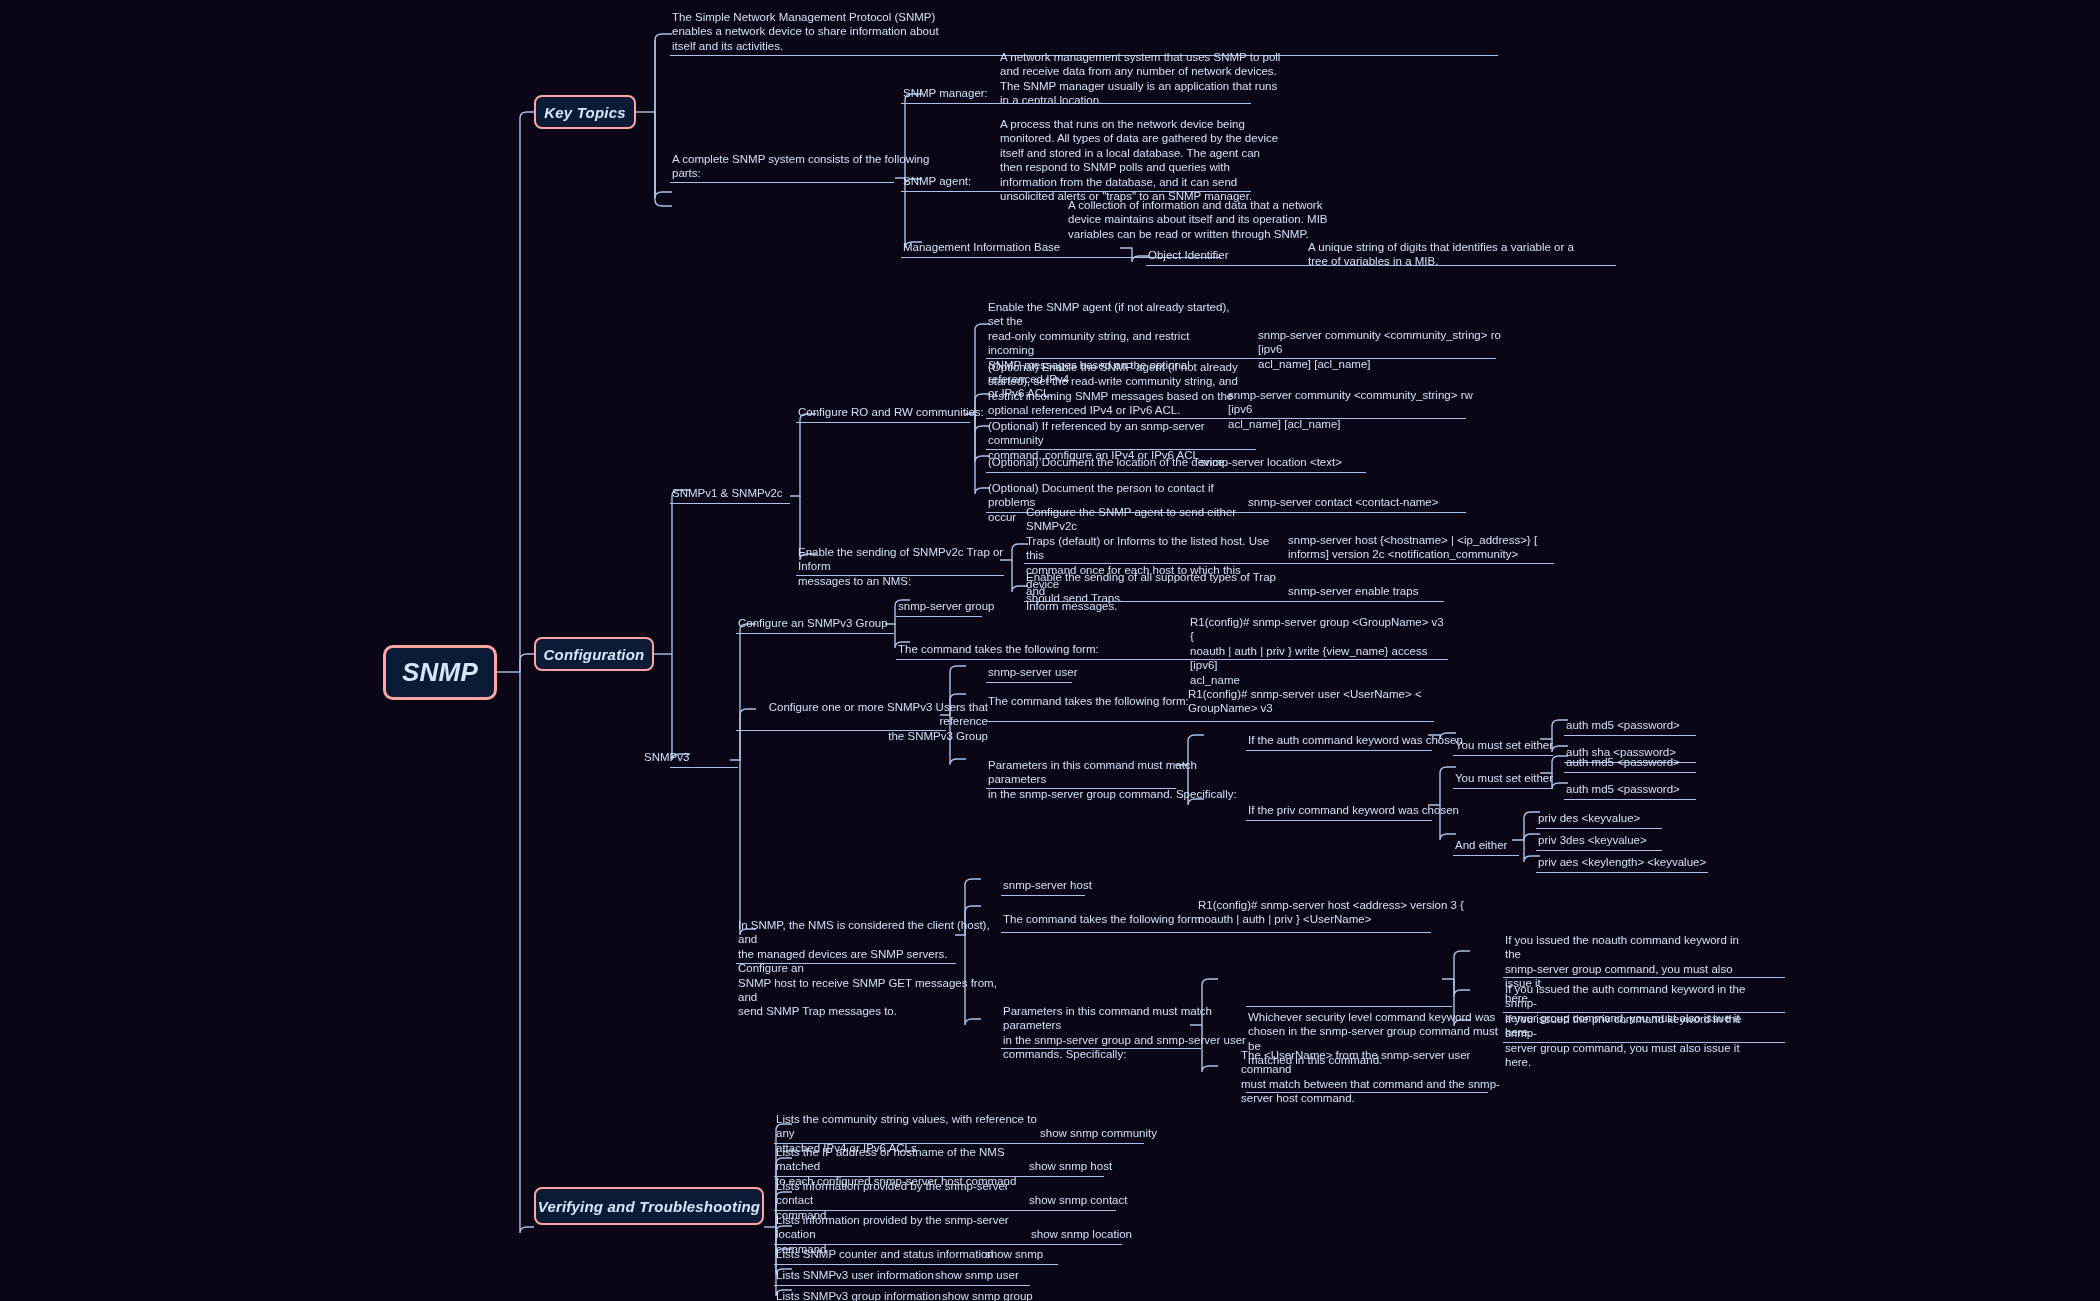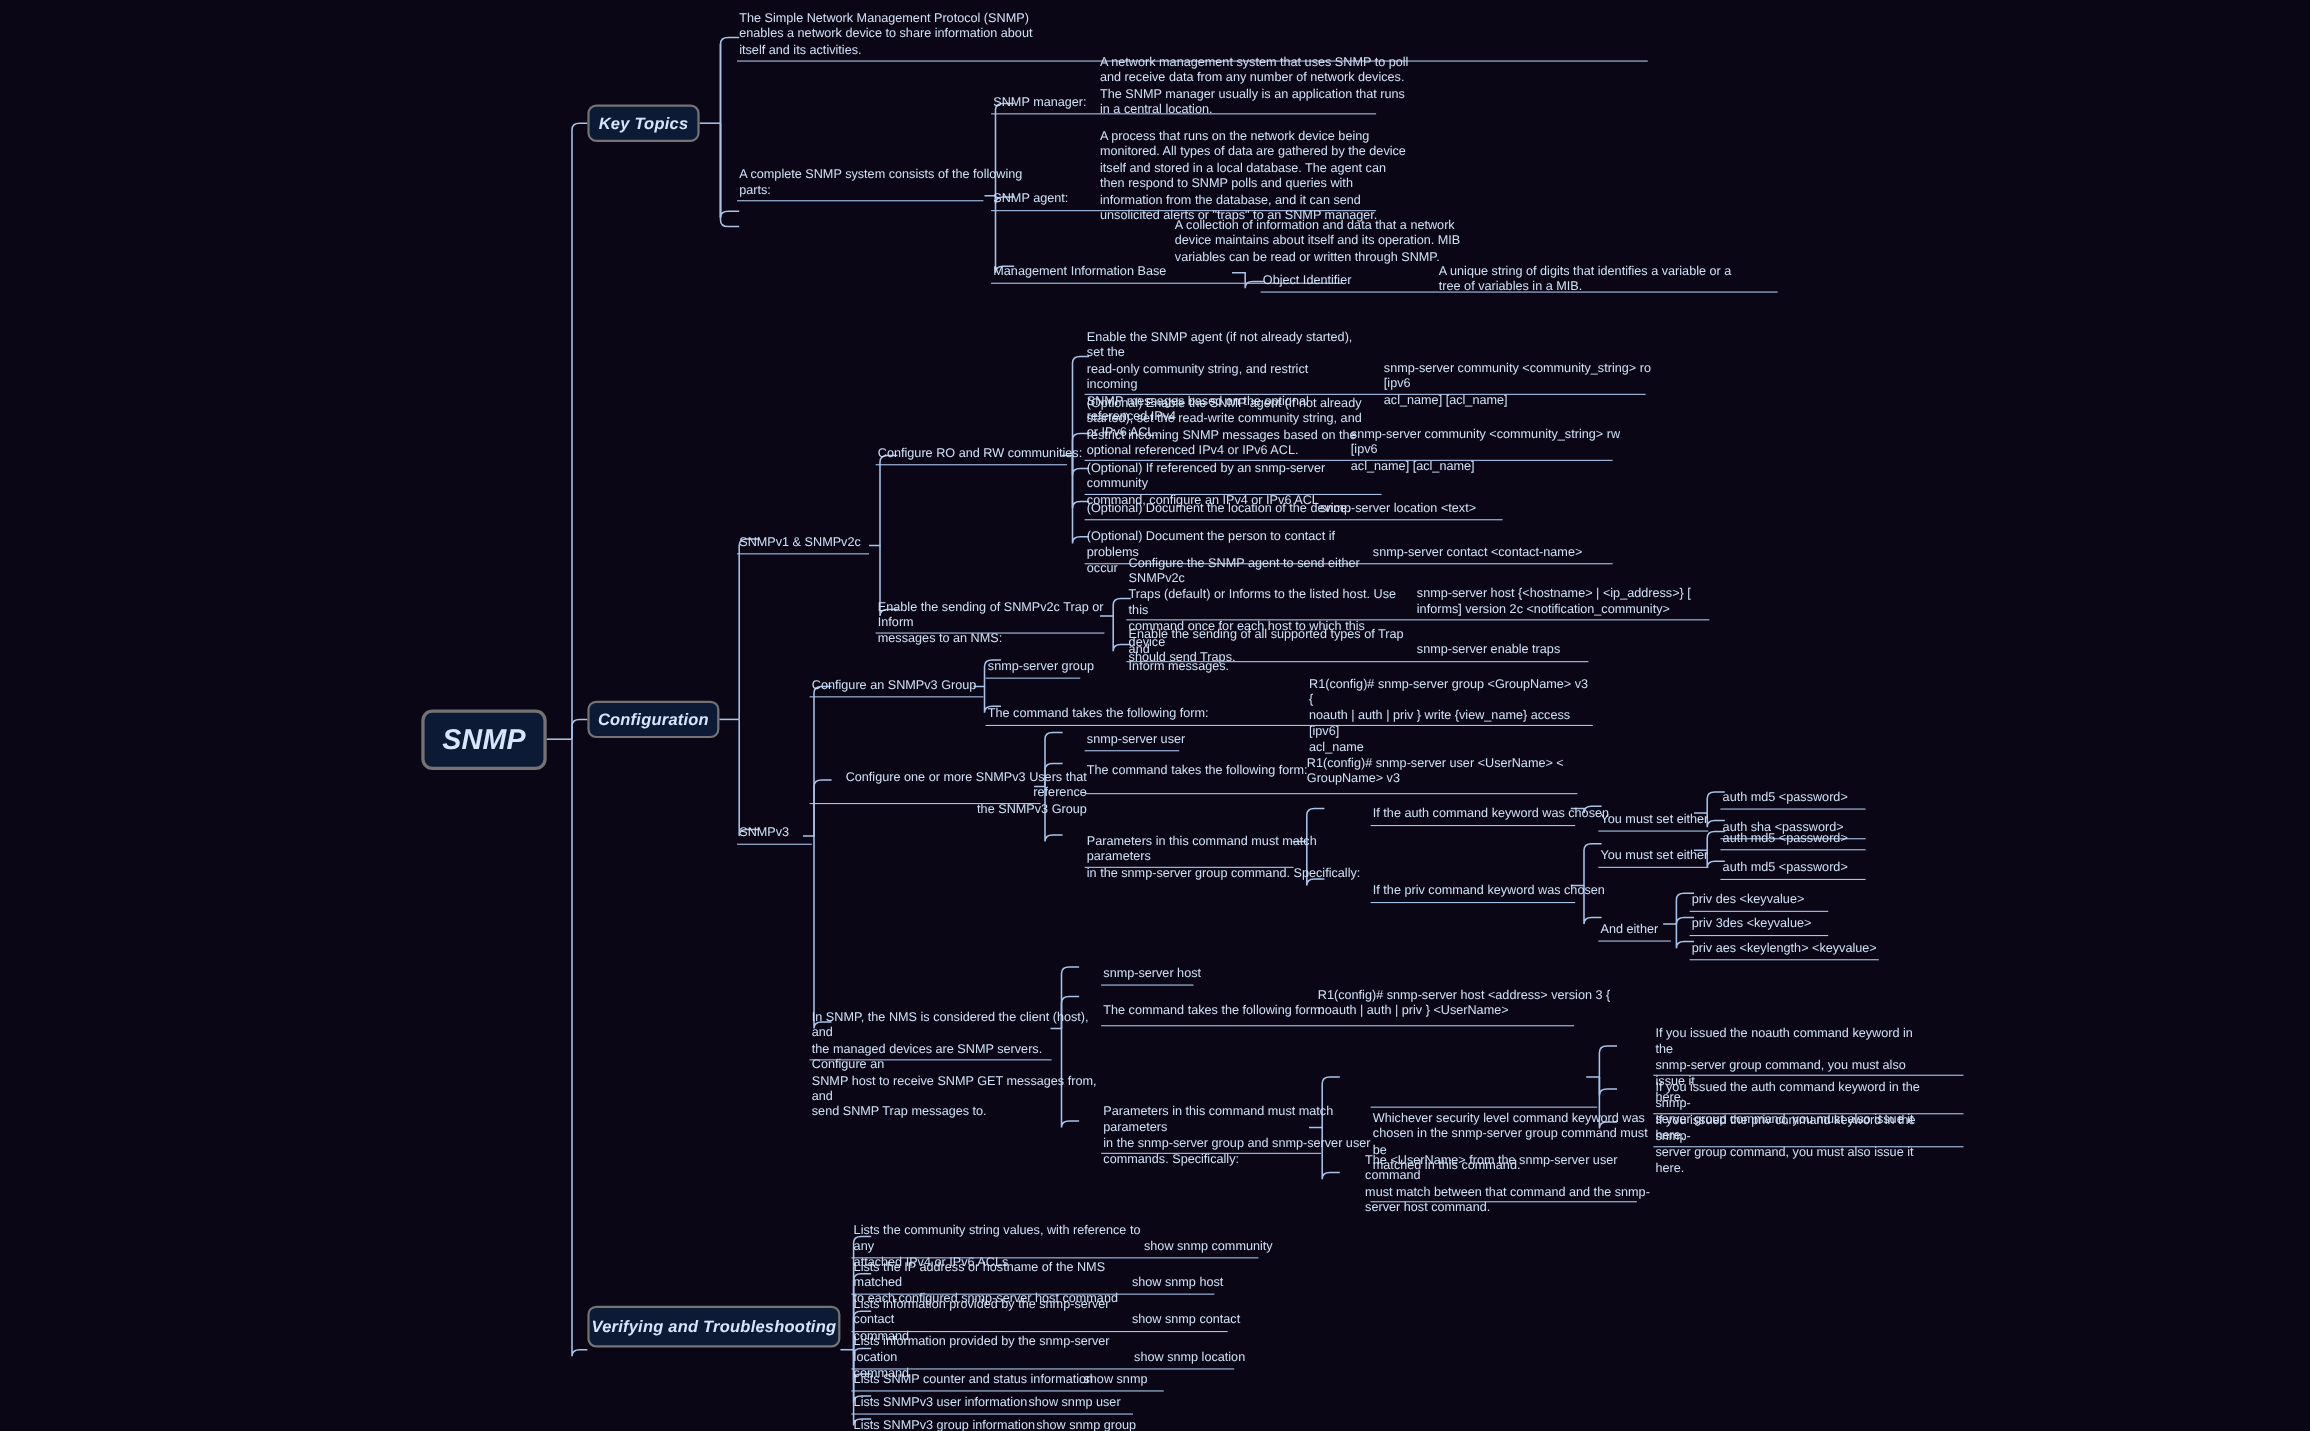--- a/index.html
+++ b/index.html
@@ -12,21 +12,21 @@
     overflow:hidden;
   }
   #canvas { position:absolute; inset:0; }
   svg#wires { position:absolute; inset:0; width:2100px; height:1301px; pointer-events:none; }
   svg#wires path, svg#wires line { fill:none; stroke:#a9c3e8; stroke-width:1.4; }
 
   
   .node-box {
     position:absolute;
     background:#0d1a35;
-    border:2px solid #737373;
+    border:2px solid #fca5a5;
     border-radius:8px;
     display:flex; align-items:center; justify-content:center;
     font-style:italic; font-weight:bold;
     color:#d7e6fb;
     letter-spacing:.2px;
     white-space:nowrap;
   }
   .root {
     font-size:26px;
     border-radius:10px;
@@ -233,21 +233,21 @@
 should send Traps.</div>
 <div class="tx" style="left:1288px; top:533px; width:270px;">snmp-server host {&lt;hostname&gt; | &lt;ip_address&gt;} [
 informs] version 2c &lt;notification_community&gt;</div>
 <div class="u" style="left:1024px; top:563px; width:530px;"></div>
 
 <div class="tx" style="left:1026px; top:570px; width:250px;">Enable the sending of all supported types of Trap and
 Inform messages.</div>
 <div class="tx" style="left:1288px; top:584px; width:200px;">snmp-server enable traps</div>
 <div class="u" style="left:1024px; top:601px; width:420px;"></div>
 
-<div class="tx" style="left:672px; top:750px; width:120px;">SNMPv3</div>
+<div class="tx" style="left:644px; top:750px; width:120px;">SNMPv3</div>
 <div class="u" style="left:670px; top:767px; width:68px;"></div>
 
 <div class="tx" style="left:738px; top:616px; width:220px;">Configure an SNMPv3 Group</div>
 <div class="u" style="left:736px; top:633px; width:158px;"></div>
 
 <div class="tx" style="left:898px; top:599px; width:180px;">snmp-server group</div>
 <div class="u" style="left:896px; top:616px; width:86px;"></div>
 
 <div class="tx" style="left:898px; top:642px; width:220px;">The command takes the following form:</div>
 <div class="tx" style="left:1190px; top:615px; width:260px;">R1(config)# snmp-server group &lt;GroupName&gt; v3 {

